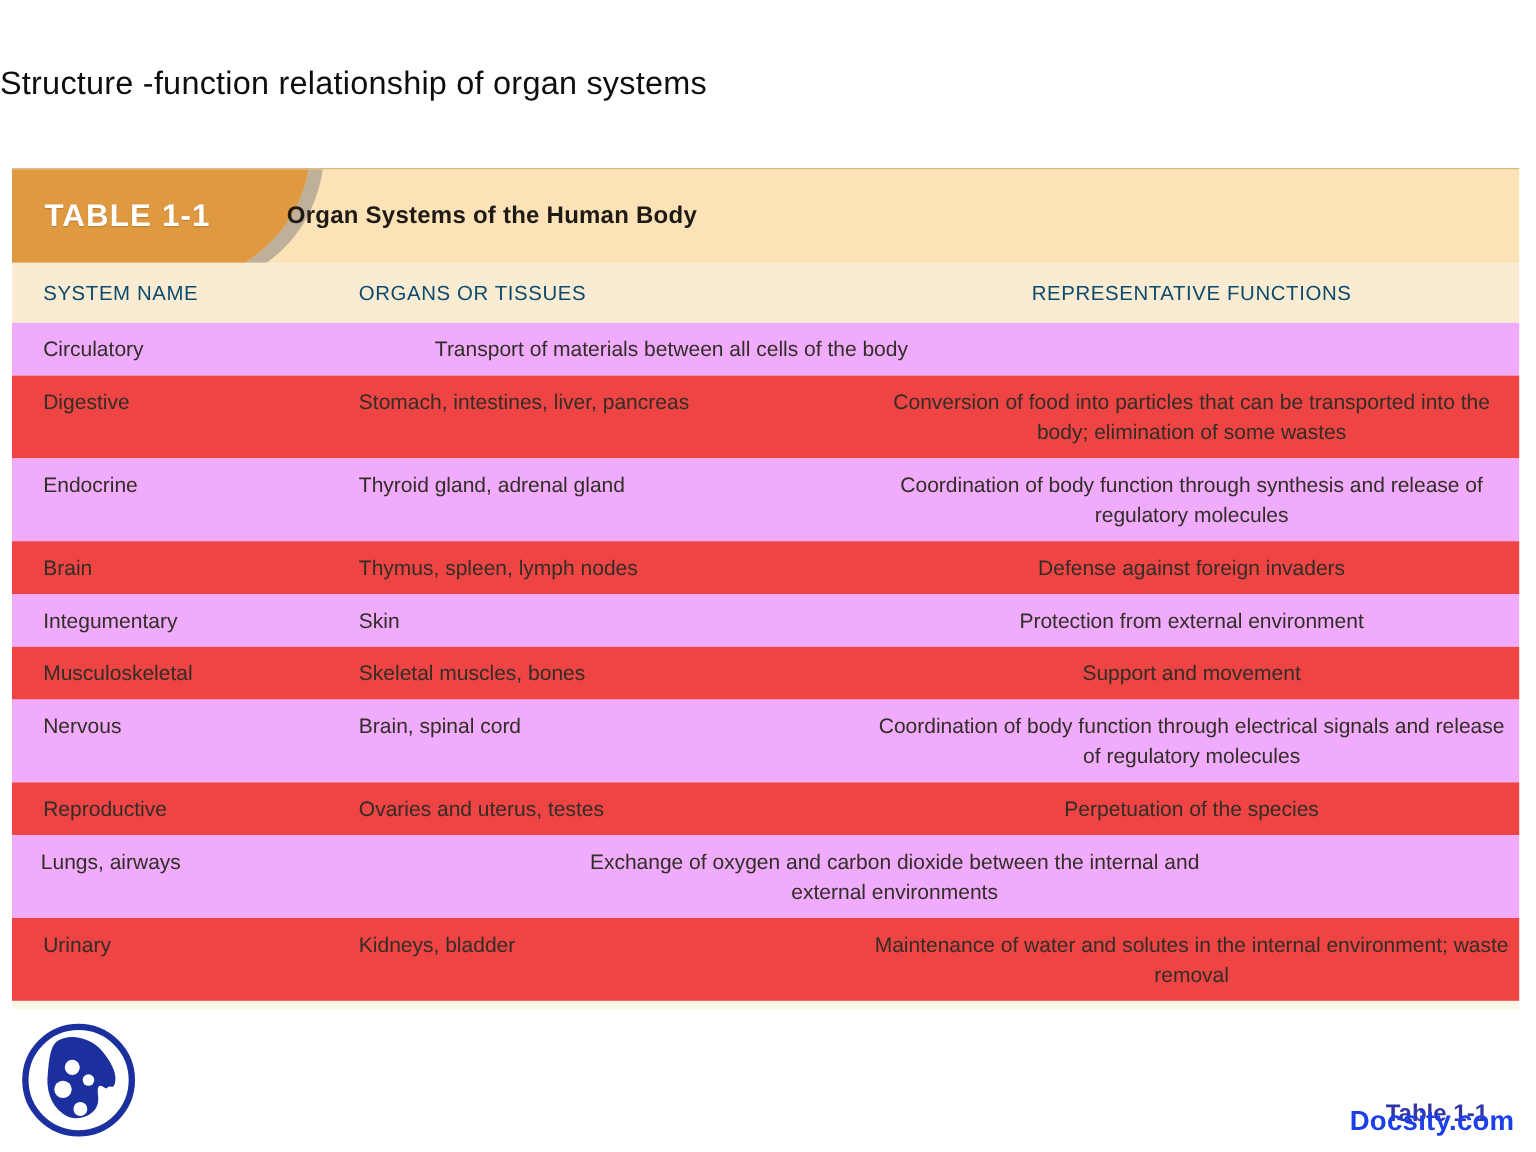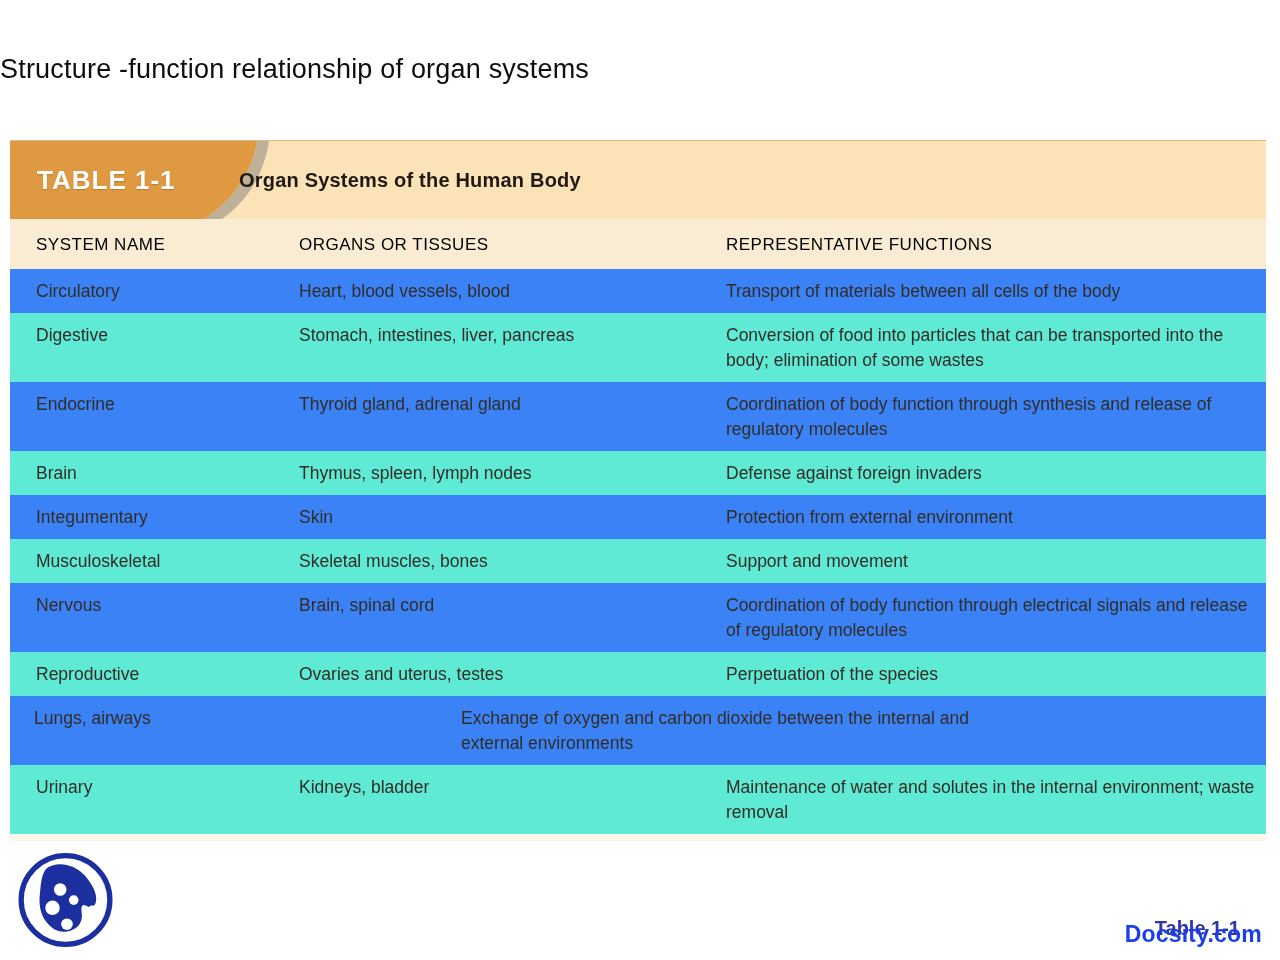--- a/index.html
+++ b/index.html
@@ -27,31 +27,31 @@
     color:#ffffff;font-weight:bold;font-size:26px;letter-spacing:1px;
     text-shadow:0 1px 1px rgba(120,70,10,0.35);
   }
   .band-title{
     position:absolute;left:229px;top:50%;transform:translateY(-50%);
     font-weight:bold;font-size:20px;color:#1f1a13;letter-spacing:0.2px;
   }
   .thead{
     display:flex;background:#F9ECD3;
     padding:16px 0 14px 0;
-    font-size:17px;color:#000000;letter-spacing:0.5px;
+    font-size:17px;color:#0c4a6e;letter-spacing:0.5px;
   }
   .row{
     display:flex;padding:10px 0 9px 0;
     font-size:17.5px;color:#322d26;line-height:25px;
-    background:#3b82f6;
+    background:#f0abfc;
   }
-  .row.shaded{background:#5eead4;}
+  .row.shaded{background:#ef4444;}
   .c1{flex:0 0 265px;padding-left:26px;box-sizing:border-box;}
   .c2{flex:0 0 427px;box-sizing:border-box;padding-right:20px;margin-left:24px;}
-  .c3{flex:1 1 auto;box-sizing:border-box;padding-right:6px;max-width:575px;}
+  .c3{flex:1 1 auto;box-sizing:border-box;padding-right:6px;max-width:575px;text-align:center;}
   
   .logo{position:absolute;left:14px;top:848px;width:104px;height:108px;}
   .wm-back{
     position:absolute;right:40px;top:917px;
     font-size:20px;font-weight:bold;color:#3236A4;z-index:1;
   }
   .wm-front{
     position:absolute;right:18px;top:921px;
     font-size:23px;font-weight:bold;color:#1C40E8;z-index:2;letter-spacing:0.2px;margin-left:11px;
   }
@@ -74,21 +74,20 @@
 
   <div class="thead">
     <span class="c1">SYSTEM NAME</span>
     <span class="c2">ORGANS OR TISSUES</span>
     <span class="c3">REPRESENTATIVE FUNCTIONS</span>
   </div>
 
   <div>
       <div class="row">
       <span class="c1">Circulatory</span>
-      <span class="c2">Heart, blood vessels, blood</span>
       <span class="c3">Transport of materials between all cells of the body</span>
     </div>
       <div class="row shaded">
       <span class="c1">Digestive</span>
       <span class="c2">Stomach, intestines, liver, pancreas</span>
       <span class="c3">Conversion of food into particles that can be transported into the body; elimination of some wastes</span>
     </div>
       <div class="row">
       <span class="c1">Endocrine</span>
       <span class="c2">Thyroid gland, adrenal gland</span>

